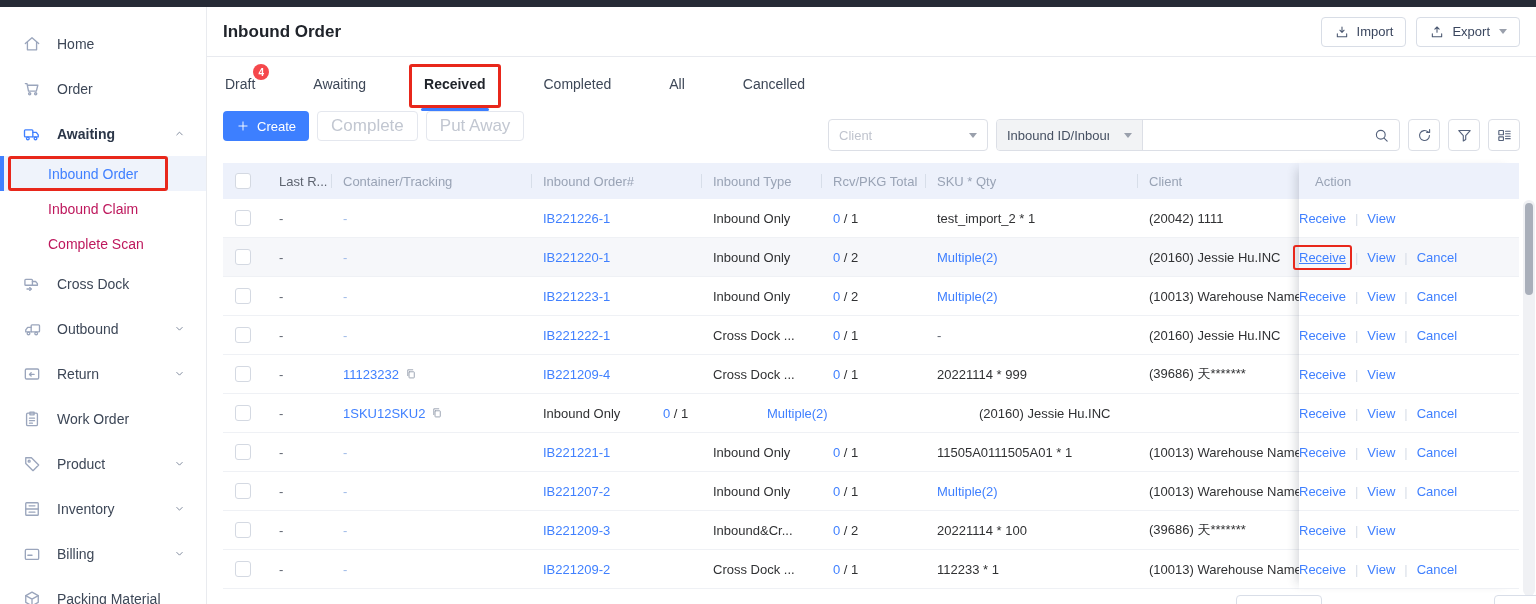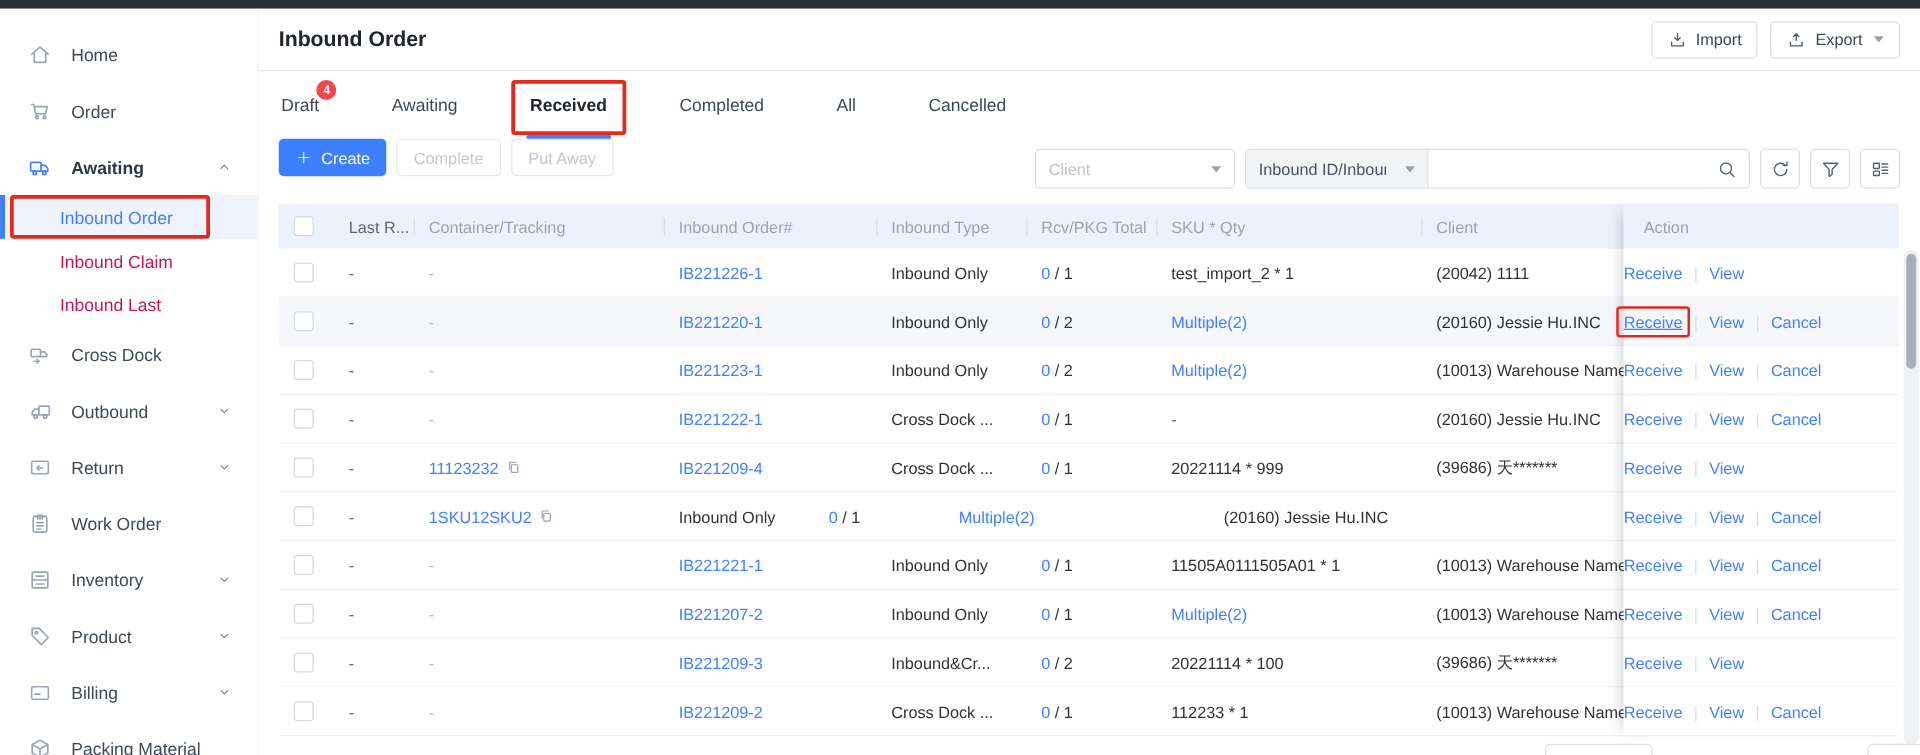--- a/index.html
+++ b/index.html
@@ -40,21 +40,21 @@
   .tab .underline{position:absolute;bottom:0;left:-3px;right:-3px;height:3px;background:#3D7FFF;border-radius:2px}
   .badge{position:absolute;top:7px;right:-14px;min-width:16px;height:16px;border-radius:8px;background:#F5484C;
          color:#fff;font-size:10px;font-weight:700;display:flex;align-items:center;justify-content:center;padding:0 2px}
   .tab .red-box{left:-15px;right:-15px;top:7px;bottom:3px}
 
   .toolbar{height:48px;display:flex;padding:0 16px;gap:8px}
   .btn.primary{height:30px;background:#3D7FFF;color:#fff;border:none;border-radius:4px;padding:0 13px;
                display:inline-flex;align-items:center;gap:7px;font-size:13px;cursor:pointer}
   .btn.primary .i{width:14px;height:14px;display:flex}
   .btn.disabled{height:30px;background:#fff;border:1px solid #E4E7EE;color:#C2C7D1;border-radius:4px;
-                padding:12px 13px;display:inline-flex;align-items:center;font-size:13px;cursor:not-allowed}
+                padding:12px 13px;display:inline-flex;align-items:center;font-size:17px;cursor:not-allowed}
   .tb-right{margin-left:auto;display:flex;align-items:center;gap:8px}
   .select{height:32px;width:160px;border:1px solid #DCDFE6;border-radius:4px;display:flex;align-items:center;
           padding:0 10px;background:#fff;cursor:pointer}
   .select .ph{color:#C0C4CE;font-size:13px}
   .caret{width:0;height:0;border-left:4px solid transparent;border-right:4px solid transparent;
          border-top:5px solid #9AA0AC;margin-left:auto;flex:none}
   .btn.ghost .caret{margin-left:2px}
   .search-group{height:32px;display:flex;border:1px solid #DCDFE6;border-radius:4px;overflow:hidden;background:#fff}
   .type-select{background:#F2F3F5;display:flex;align-items:center;gap:6px;padding:0 10px;width:146px;
                border-right:1px solid #DCDFE6;color:#465062;font-size:13px;cursor:pointer}
@@ -151,21 +151,21 @@
           </span>
         </div>
         <div class="side-sub active">
           <span>Inbound Order</span>
           <div class="red-box"></div>
         </div>
         <div class="side-sub">
           <span>Inbound Claim</span>
         </div>
         <div class="side-sub">
-          <span>Inbound Last</span>
+          <span>Complete Scan</span>
         </div>
         <div class="side-item">
           <span class="icon">
             <svg viewBox="0 0 24 24" width="100%" height="100%" fill="none" stroke="currentColor" stroke-width="1.6" stroke-linecap="round" stroke-linejoin="round">
               <rect x="3.5" y="6.5" width="9" height="7" rx="1"></rect>
               <path d="M12.5 9h3.8l2.2 2.6v1.9h-6"></path>
               <path d="M6 18h5"></path>
               <path d="M9.3 16.3 11 18l-1.7 1.7"></path>
             </svg>
           </span>
@@ -208,39 +208,39 @@
               <rect x="5.5" y="5" width="13" height="15" rx="1.5"></rect>
               <path d="M9.5 3.8h5V7h-5z"></path>
               <path d="M9 11h6M9 14h6M9 17h3.5"></path>
             </svg>
           </span>
           <span class="lbl">Work Order</span>
         </div>
         <div class="side-item">
           <span class="icon">
             <svg viewBox="0 0 24 24" width="100%" height="100%" fill="none" stroke="currentColor" stroke-width="1.6" stroke-linecap="round" stroke-linejoin="round">
+              <path d="M4.5 4.5h6.8L20 13.2l-6.8 6.8-8.7-8.7z"></path>
+              <circle cx="8.6" cy="8.6" r="1.2"></circle>
+            </svg>
+          </span>
+          <span class="lbl">Product</span>
+          <span class="chev">
+            <svg viewBox="0 0 24 24" width="100%" height="100%" fill="none" stroke="currentColor" stroke-width="1.6" stroke-linecap="round" stroke-linejoin="round">
+              <path d="M7 10l5 5 5-5"></path>
+            </svg>
+          </span>
+        </div>
+        <div class="side-item">
+          <span class="icon">
+            <svg viewBox="0 0 24 24" width="100%" height="100%" fill="none" stroke="currentColor" stroke-width="1.6" stroke-linecap="round" stroke-linejoin="round">
               <rect x="4.5" y="4.5" width="15" height="15" rx="1"></rect>
               <path d="M4.5 12h15M8.5 8.2h7M8.5 15.8h7"></path>
             </svg>
           </span>
           <span class="lbl">Inventory</span>
-          <span class="chev">
-            <svg viewBox="0 0 24 24" width="100%" height="100%" fill="none" stroke="currentColor" stroke-width="1.6" stroke-linecap="round" stroke-linejoin="round">
-              <path d="M7 10l5 5 5-5"></path>
-            </svg>
-          </span>
-        </div>
-        <div class="side-item">
-          <span class="icon">
-            <svg viewBox="0 0 24 24" width="100%" height="100%" fill="none" stroke="currentColor" stroke-width="1.6" stroke-linecap="round" stroke-linejoin="round">
-              <path d="M4.5 4.5h6.8L20 13.2l-6.8 6.8-8.7-8.7z"></path>
-              <circle cx="8.6" cy="8.6" r="1.2"></circle>
-            </svg>
-          </span>
-          <span class="lbl">Product</span>
           <span class="chev">
             <svg viewBox="0 0 24 24" width="100%" height="100%" fill="none" stroke="currentColor" stroke-width="1.6" stroke-linecap="round" stroke-linejoin="round">
               <path d="M7 10l5 5 5-5"></path>
             </svg>
           </span>
         </div>
         <div class="side-item">
           <span class="icon">
             <svg viewBox="0 0 24 24" width="100%" height="100%" fill="none" stroke="currentColor" stroke-width="1.6" stroke-linecap="round" stroke-linejoin="round">
               <rect x="4" y="6.5" width="16" height="12" rx="1.5"></rect>

